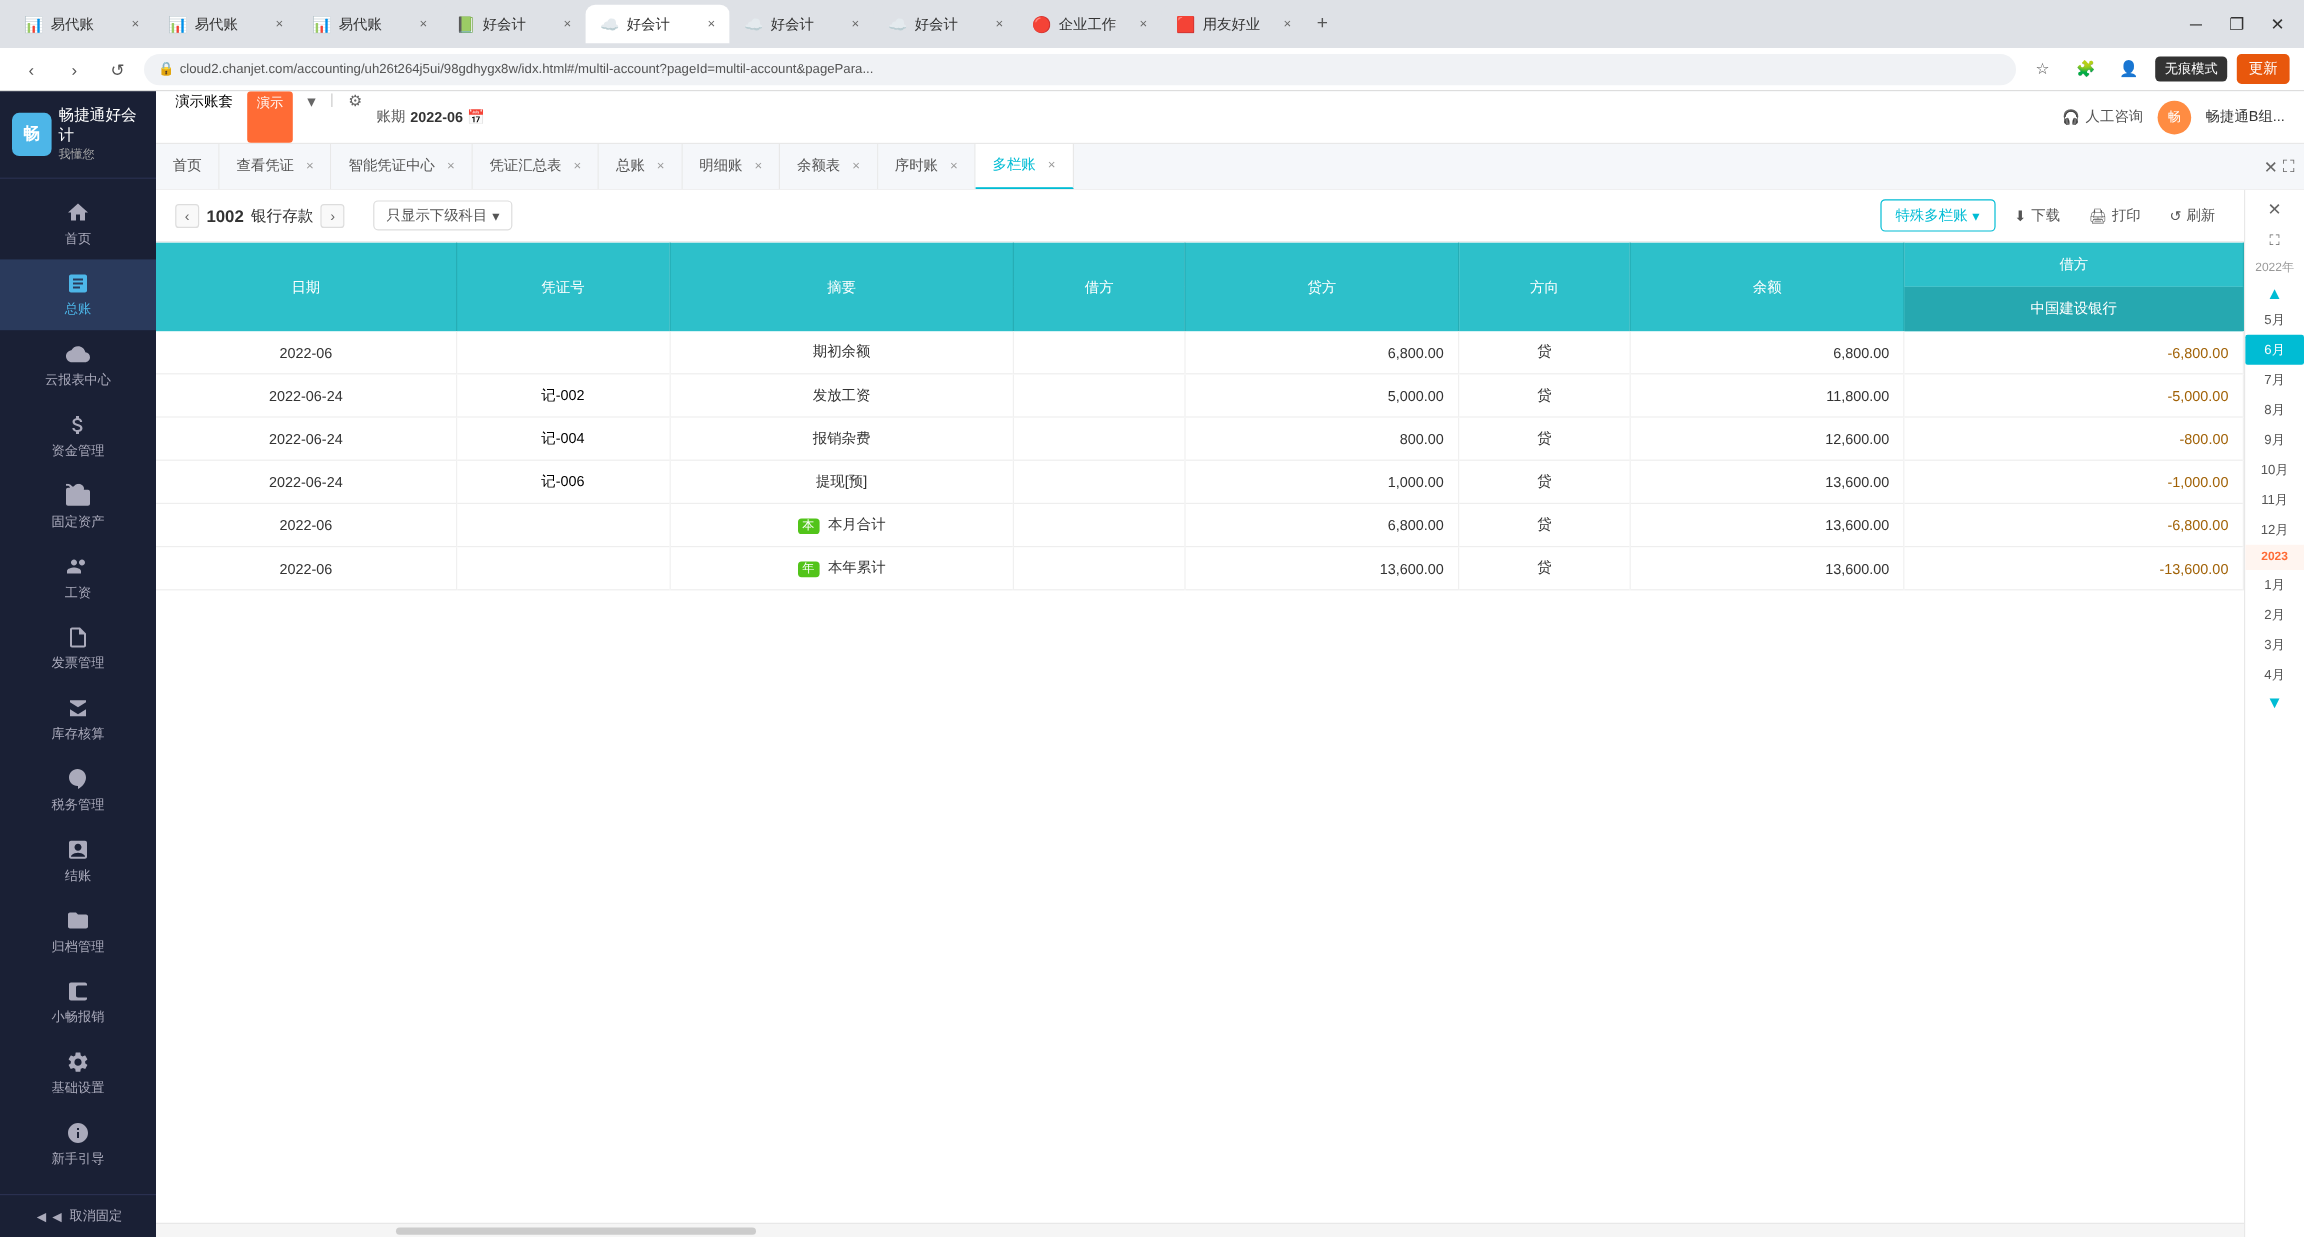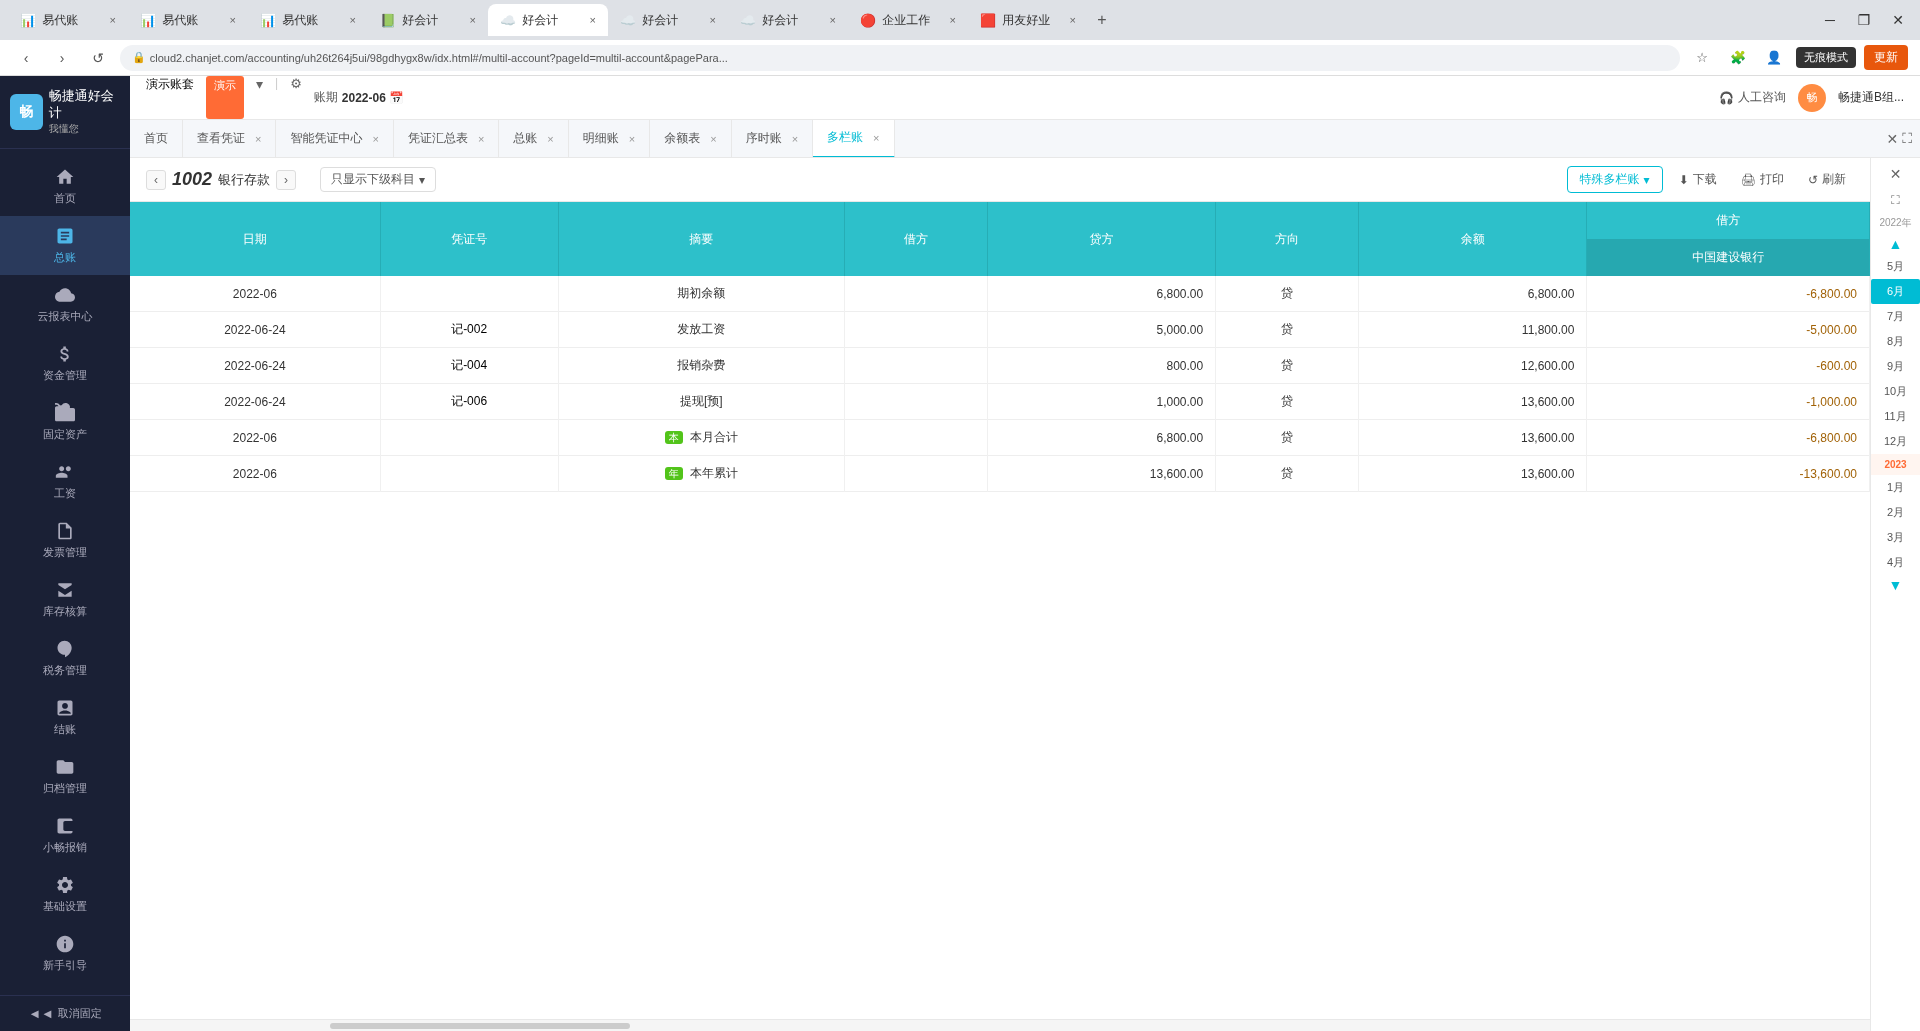--- a/index.html
+++ b/index.html
@@ -347,21 +347,21 @@
       </div>
     </div>
 
     <div class="content-area">
 
       <div class="ledger-content">
 
         <div class="account-header">
           <div class="account-nav">
             <button class="account-nav-btn">‹</button>
-            <span style="font-weight:bold;font-size:18px;color:#333;font-style:italic;">1002</span>
+            <span style="font-weight:bold;font-size:14px;color:#333;">1002</span>
             <span style="font-size:13px;color:#333;">银行存款</span>
             <button class="account-nav-btn">›</button>
           </div>
           <div class="account-filter">
             <span>只显示下级科目</span>
             <span>▾</span>
           </div>
           <div class="header-actions">
             <div class="multi-col-btn">
               <span>特殊多栏账</span>
@@ -424,21 +424,21 @@
               </tr>
 
               <tr>
                 <td>2022-06-24</td>
                 <td><a class="link">记-004</a></td>
                 <td>报销杂费</td>
                 <td class="amount"></td>
                 <td class="amount">800.00</td>
                 <td>贷</td>
                 <td class="amount">12,600.00</td>
-                <td class="negative-amount">-600.00</td>
+                <td class="negative-amount">-800.00</td>
               </tr>
 
               <tr>
                 <td>2022-06-24</td>
                 <td><a class="link">记-006</a></td>
                 <td>提现[预]</td>
                 <td class="amount"></td>
                 <td class="amount">1,000.00</td>
                 <td>贷</td>
                 <td class="amount">13,600.00</td>

